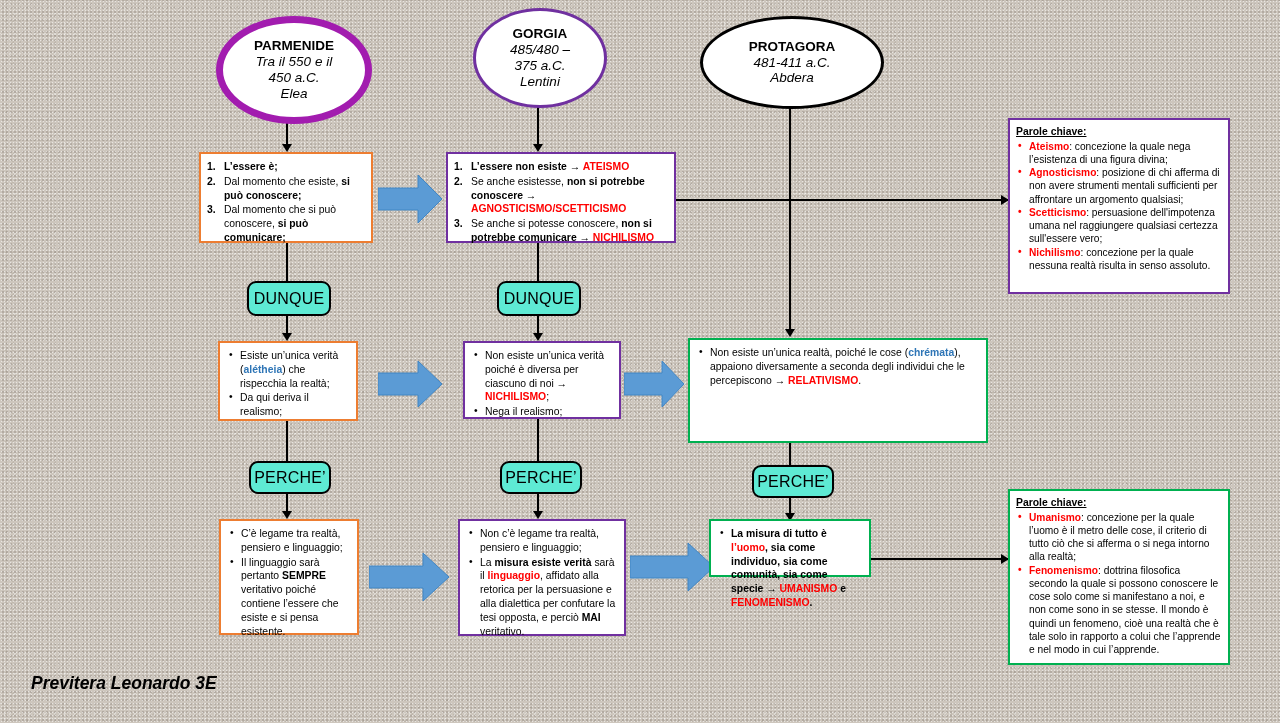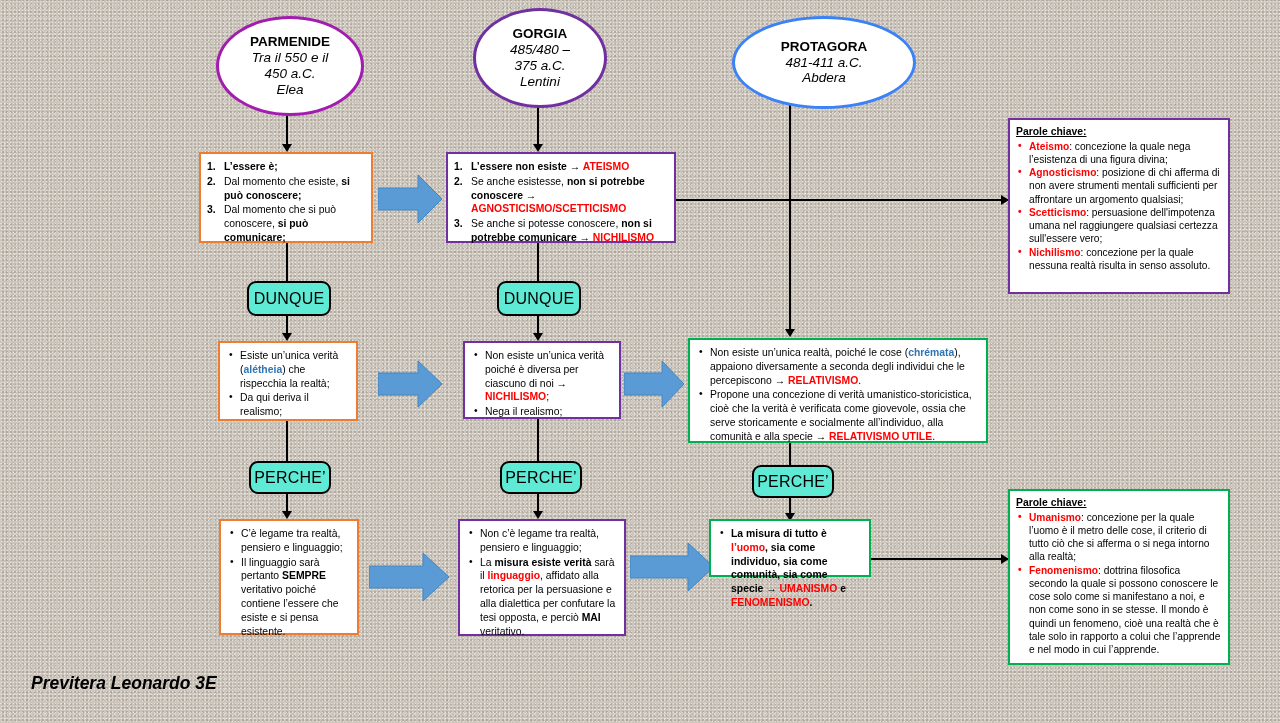--- a/index.html
+++ b/index.html
@@ -24,23 +24,23 @@
   .layer{position:absolute;inset:0;}
 
   
   .ellipse{
     position:absolute;background:#ffffff;border-radius:50%;
     display:flex;flex-direction:column;align-items:center;justify-content:center;
     text-align:center;line-height:1.18;
   }
   .ellipse .name{font-weight:bold;font-size:13.5px;color:#000;}
   .ellipse .sub{font-style:italic;font-size:13.5px;color:#000;}
-  .e-orange{border:3px solid #a21caf;}
+  .e-orange{border:7px solid #a21caf;}
   .e-purple{border:3px solid #7030A0;}
-  .e-green {border:3px solid #3b82f6;margin-left:32px;}
+  .e-green {border:3px solid #000000;}
 
   
   .pill{
     position:absolute;background:#5eead4;border:2px solid #000;border-radius:9px;
     display:flex;align-items:center;justify-content:center;
     font-size:16px;color:#000;letter-spacing:.2px;
   }
 
   
   .box{
@@ -225,21 +225,20 @@
 <div class="box b-purple pad" style="left:463px;top:341px;width:158px;height:78px;">
   <ul id="list-r2-gorg">
       <li>Non esiste un’unica verità poiché è diversa per ciascuno di noi → <span class="red">NICHILISMO</span>;</li>
       <li>Nega il realismo;</li>
     </ul>
 </div>
 
 <div class="box b-green pad" style="left:688px;top:338px;width:300px;height:105px;">
   <ul id="list-r2-prot">
       <li>Non esiste un’unica realtà, poiché le cose (<span class="blue">chrémata</span>), appaiono diversamente a seconda degli individui che le percepiscono → <span class="red">RELATIVISMO</span>.</li>
-      <li>Propone una concezione di verità umanistico-storicistica, cioè che la verità è verificata come giovevole, ossia che serve storicamente e socialmente all’individuo, alla comunità e alla specie → <span class="red">RELATIVISMO UTILE</span>.</li>
     </ul>
 </div>
 
 <div class="pill" style="left:249px;top:461px;width:78px;height:29px;">
   <span>PERCHE’</span>
 </div>
 <div class="pill" style="left:500px;top:461px;width:78px;height:29px;">
   <span>PERCHE’</span>
 </div>
 <div class="pill" style="left:752px;top:465px;width:78px;height:29px;">

